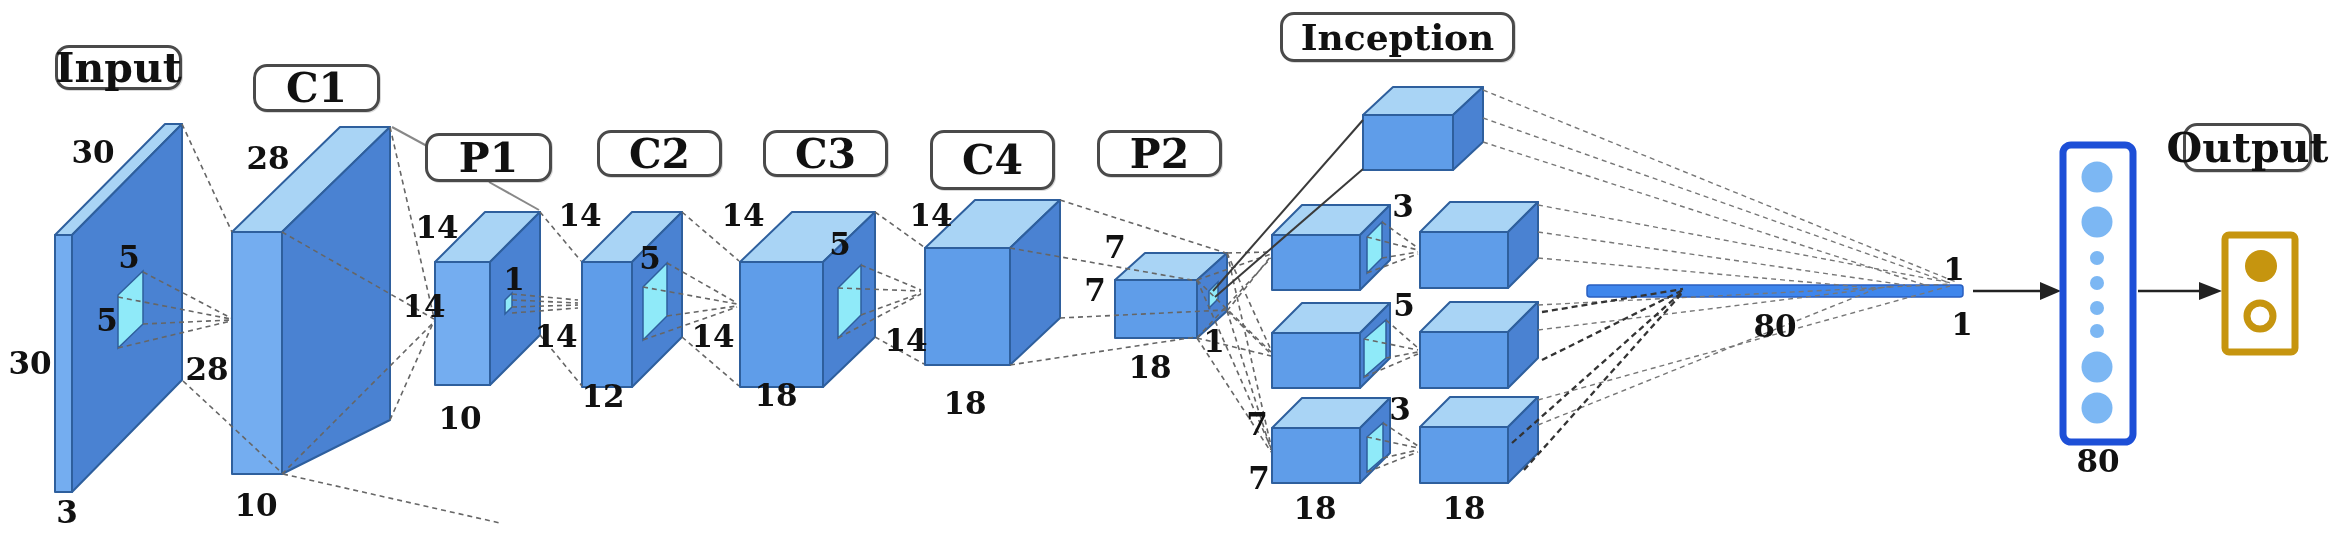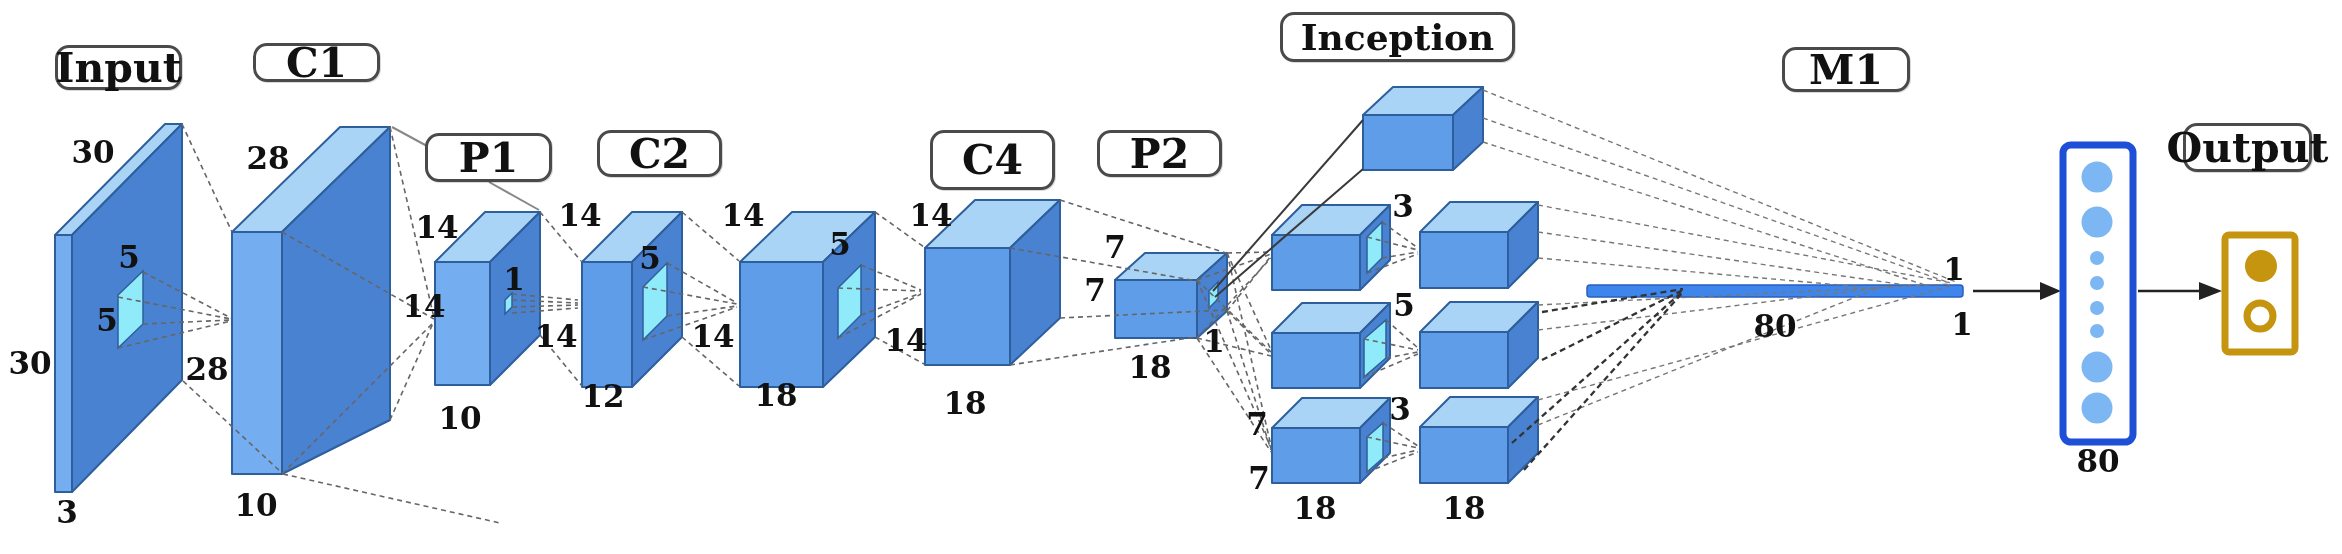--- a/index.html
+++ b/index.html
@@ -228,27 +228,27 @@
   </g>
 
   <g>
     <rect x="2225" y="235" width="70" height="117" rx="4" style="fill:#fff;stroke:var(--c-output-gold);stroke-width:7"></rect>
     <circle cx="2261" cy="266" r="16" style="fill:var(--c-output-gold)"></circle>
     <circle cx="2260" cy="316" r="13" style="fill:#fff;stroke:var(--c-output-gold);stroke-width:7"></circle>
   </g>
 </svg>
 
 <div class="pill" style="left:55px;top:45px;width:127px;height:45px">Input</div>
-<div class="pill" style="left:253px;top:43px;width:127px;height:39px">C1</div>
+<div class="pill" style="left:253px;top:64px;width:127px;height:48px">C1</div>
 <div class="pill" style="left:425px;top:133px;width:127px;height:49px">P1</div>
 <div class="pill" style="left:597px;top:130px;width:125px;height:47px">C2</div>
+<div class="pill" style="left:763px;top:130px;width:125px;height:47px">C3</div>
 <div class="pill" style="left:930px;top:130px;width:125px;height:60px">C4</div>
 <div class="pill" style="left:1097px;top:130px;width:125px;height:47px">P2</div>
 <div class="pill big" style="left:1280px;top:12px;width:235px;height:50px">Inception</div>
-<div class="pill" style="left:1782px;top:47px;width:128px;height:45px">M1</div>
 <div class="pill" style="left:2183px;top:123px;width:129px;height:49px">Output</div>
 
 <div class="dim" style="left:93px;top:152px">30</div>
 <div class="dim" style="left:30px;top:363px">30</div>
 <div class="dim" style="left:67px;top:512px">3</div>
 <div class="dim" style="left:129px;top:257px">5</div>
 <div class="dim" style="left:107px;top:320px">5</div>
 
 <div class="dim" style="left:268px;top:158px">28</div>
 <div class="dim" style="left:207px;top:369px">28</div>

